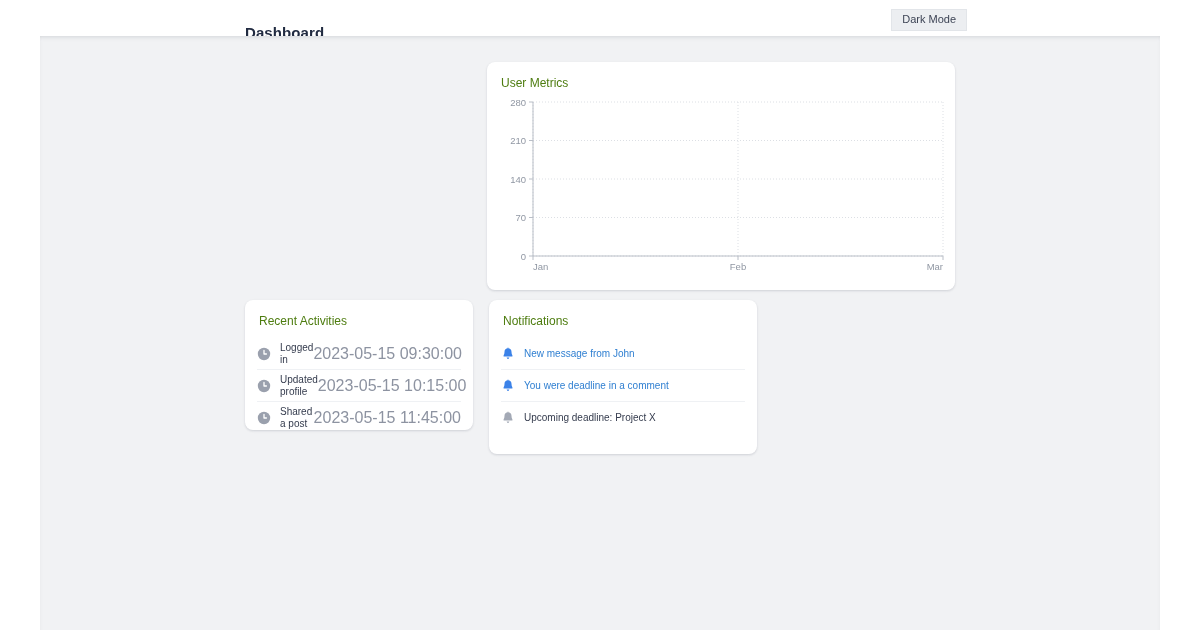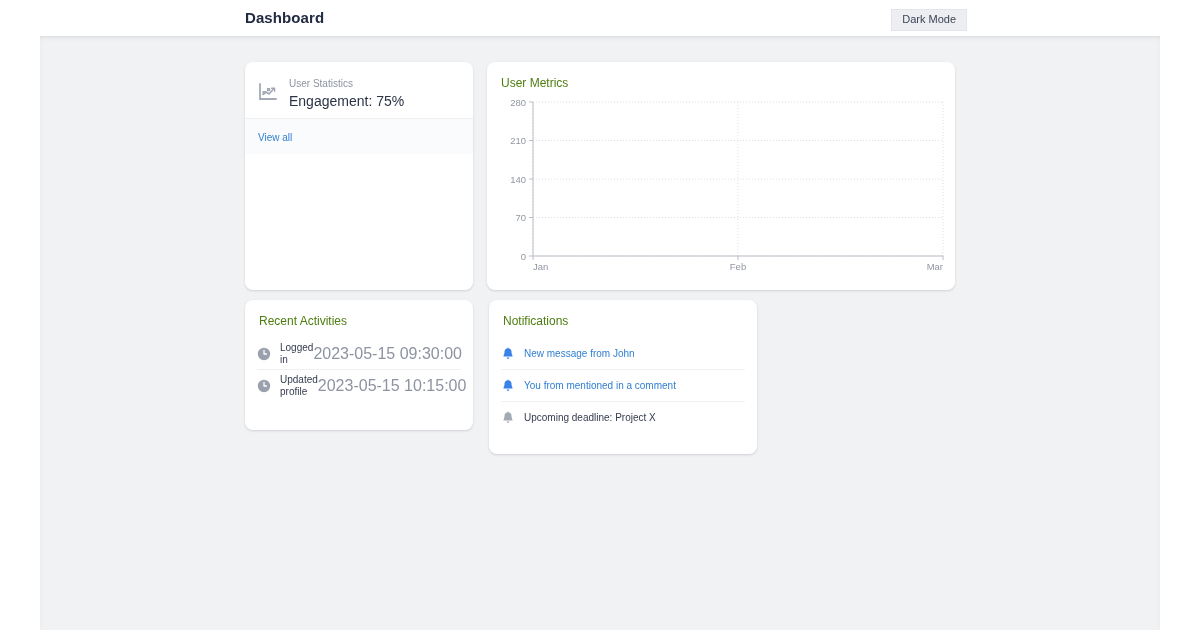--- a/index.html
+++ b/index.html
@@ -26,21 +26,21 @@
     width: 1200px;
     height: 36px;
     background: #ffffff;
     display: flex;
     align-items: center;
   }
 
   .header-title {
     position: absolute;
     left: 245px;
-    top: 9px;
+    top: 24px;
     font-size: 15px;
     font-weight: bold;
     color: #212b41;
     letter-spacing: 0.1px;
   }
 
   .dark-mode-btn {
     position: absolute;
     right: 233px;
     top: 9px;
@@ -191,40 +191,20 @@
 
 <div class="page">
 
   <div class="header">
     <div class="header-title">Dashboard</div>
     <button class="dark-mode-btn">Dark Mode</button>
   </div>
 
   <div class="content-surface"></div>
 
-  <div class="card card-stats">
-    <div class="stats-body">
-      <span class="stats-icon">
-        <svg width="22" height="22" viewBox="0 0 22 22" xmlns="http://www.w3.org/2000/svg">
-          <path d="M3 3 v15 h16" fill="none" stroke="#a3a9b5" stroke-width="1.8" stroke-linecap="round"></path>
-          <rect x="5.5" y="10" width="3.2" height="3.2" fill="#a3a9b5"></rect>
-          <rect x="10" y="7" width="3.2" height="3.2" fill="#a3a9b5"></rect>
-          <path d="M6 13.5 L9 11 L12 13 L17 7.5" fill="none" stroke="#a3a9b5" stroke-width="1.6" stroke-linecap="round" stroke-linejoin="round"></path>
-          <path d="M14.6 7.2 h3 v3" fill="none" stroke="#a3a9b5" stroke-width="1.4" stroke-linecap="round" stroke-linejoin="round"></path>
-        </svg>
-      </span>
-      <span>
-        <div class="stats-label">User Statistics</div>
-        <div class="stats-value">Engagement: 75%</div>
-      </span>
-    </div>
-    <div class="stats-footer">
-      <a class="view-all-link" href="#">View all</a>
-    </div>
-  </div>
 
   <div class="card card-metrics">
     <div class="card-heading">User Metrics</div>
     <div class="chart-wrap">
       <svg class="chart-svg" id="metrics-chart" width="468" height="196" viewBox="0 0 468 196" xmlns="http://www.w3.org/2000/svg">
           <line x1="46" x2="456" y1="162" y2="162" stroke="#dcdfe4" stroke-width="1" stroke-dasharray="1,2"></line>
           <line x1="46" x2="456" y1="123.5" y2="123.5" stroke="#dcdfe4" stroke-width="1" stroke-dasharray="1,2"></line>
           <line x1="46" x2="456" y1="85" y2="85" stroke="#dcdfe4" stroke-width="1" stroke-dasharray="1,2"></line>
           <line x1="46" x2="456" y1="46.5" y2="46.5" stroke="#dcdfe4" stroke-width="1" stroke-dasharray="1,2"></line>
           <line x1="46" x2="456" y1="8" y2="8" stroke="#dcdfe4" stroke-width="1" stroke-dasharray="1,2"></line>
@@ -265,41 +245,49 @@
           <span class="activity-time">2023-05-15 09:30:00</span>
         </div>
         <div class="list-row">
           <span class="row-icon"><svg width="14" height="14" viewBox="0 0 14 14" xmlns="http://www.w3.org/2000/svg">
               <circle cx="7" cy="7" r="6.2" fill="#9aa0ad"></circle>
               <path d="M7 3.4 V7 H9.4" fill="none" stroke="#ffffff" stroke-width="1.3" stroke-linecap="round" stroke-linejoin="round"></path>
             </svg></span>
           <span class="activity-text">Updated profile</span>
           <span class="activity-time">2023-05-15 10:15:00</span>
         </div>
+        <div class="list-row">
+          <span class="row-icon"><svg width="14" height="14" viewBox="0 0 14 14" xmlns="http://www.w3.org/2000/svg">
+              <circle cx="7" cy="7" r="6.2" fill="#9aa0ad"></circle>
+              <path d="M7 3.4 V7 H9.4" fill="none" stroke="#ffffff" stroke-width="1.3" stroke-linecap="round" stroke-linejoin="round"></path>
+            </svg></span>
+          <span class="activity-text">Shared a post</span>
+          <span class="activity-time">2023-05-15 11:45:00</span>
+        </div>
       </div>
   </div>
 
   <div class="card card-notifications">
     <div class="card-heading">Notifications</div>
     <div class="list" id="notifications-list">
         <div class="list-row">
           <span class="row-icon"><svg width="14" height="14" viewBox="0 0 14 14" xmlns="http://www.w3.org/2000/svg">
               <path d="M7 1.3 c-2.1 0 -3.5 1.5 -3.5 3.5 c0 2.6 -1 3.3 -1 4.1 c0 .4 .3 .6 .7 .6 h7.6 c.4 0 .7 -.2 .7 -.6 c0 -.8 -1 -1.5 -1 -4.1 c0 -2 -1.4 -3.5 -3.5 -3.5 z" fill="#3b82e8"></path>
               <path d="M5.7 10.6 h2.6 c0 .8 -.6 1.4 -1.3 1.4 c-.7 0 -1.3 -.6 -1.3 -1.4 z" fill="#3b82e8"></path>
               <rect x="6.5" y="0.4" width="1" height="1.3" rx="0.5" fill="#3b82e8"></rect>
             </svg></span>
           <span class="notif-text notif-unread">New message from John</span>
         </div>
         <div class="list-row">
           <span class="row-icon"><svg width="14" height="14" viewBox="0 0 14 14" xmlns="http://www.w3.org/2000/svg">
               <path d="M7 1.3 c-2.1 0 -3.5 1.5 -3.5 3.5 c0 2.6 -1 3.3 -1 4.1 c0 .4 .3 .6 .7 .6 h7.6 c.4 0 .7 -.2 .7 -.6 c0 -.8 -1 -1.5 -1 -4.1 c0 -2 -1.4 -3.5 -3.5 -3.5 z" fill="#3b82e8"></path>
               <path d="M5.7 10.6 h2.6 c0 .8 -.6 1.4 -1.3 1.4 c-.7 0 -1.3 -.6 -1.3 -1.4 z" fill="#3b82e8"></path>
               <rect x="6.5" y="0.4" width="1" height="1.3" rx="0.5" fill="#3b82e8"></rect>
             </svg></span>
-          <span class="notif-text notif-unread">You from mentioned in a comment</span>
+          <span class="notif-text notif-unread">You were deadline in a comment</span>
         </div>
         <div class="list-row">
           <span class="row-icon"><svg width="14" height="14" viewBox="0 0 14 14" xmlns="http://www.w3.org/2000/svg">
               <path d="M7 1.3 c-2.1 0 -3.5 1.5 -3.5 3.5 c0 2.6 -1 3.3 -1 4.1 c0 .4 .3 .6 .7 .6 h7.6 c.4 0 .7 -.2 .7 -.6 c0 -.8 -1 -1.5 -1 -4.1 c0 -2 -1.4 -3.5 -3.5 -3.5 z" fill="#a3a9b5"></path>
               <path d="M5.7 10.6 h2.6 c0 .8 -.6 1.4 -1.3 1.4 c-.7 0 -1.3 -.6 -1.3 -1.4 z" fill="#a3a9b5"></path>
               <rect x="6.5" y="0.4" width="1" height="1.3" rx="0.5" fill="#a3a9b5"></rect>
             </svg></span>
           <span class="notif-text notif-read">Upcoming deadline: Project X</span>
         </div>
       </div>

